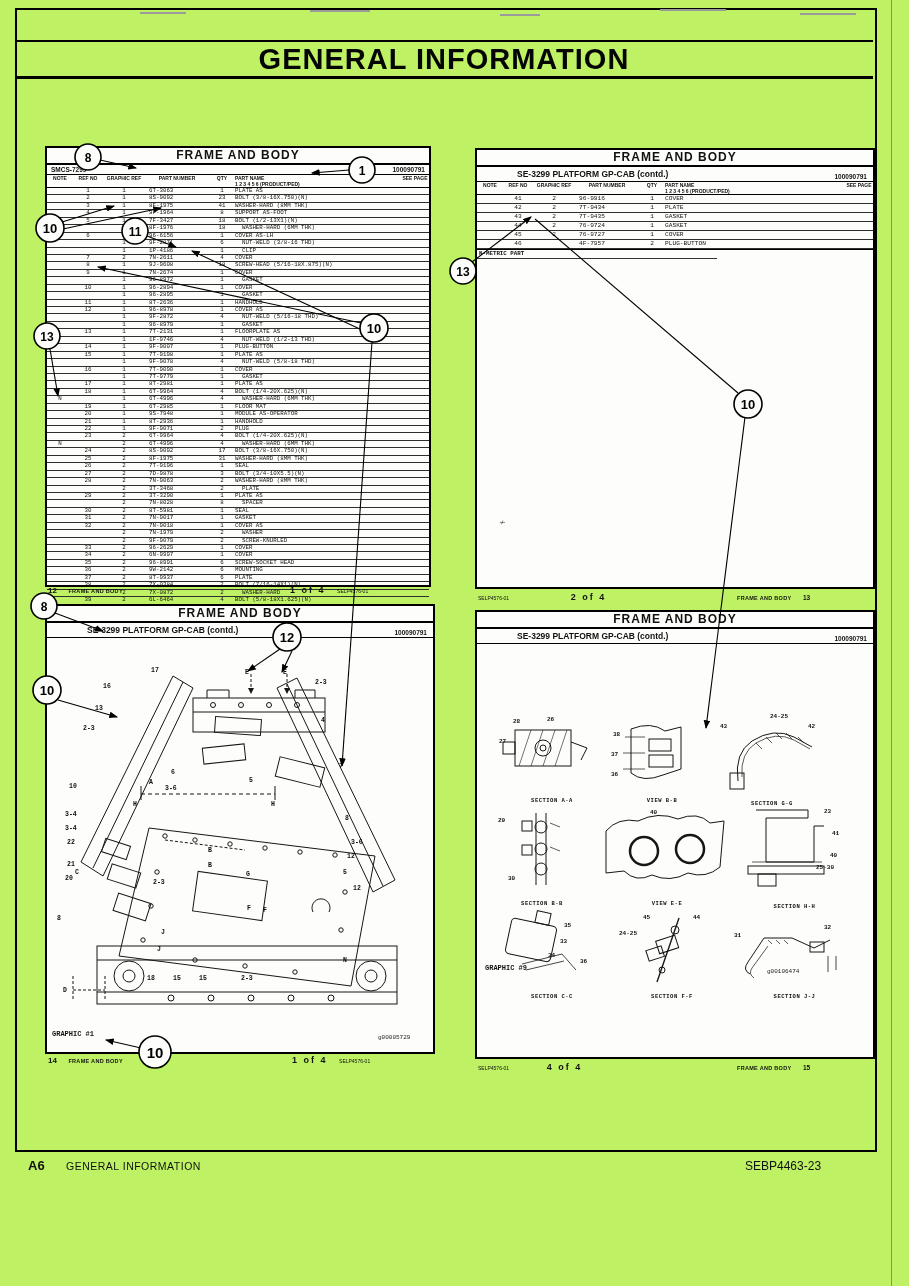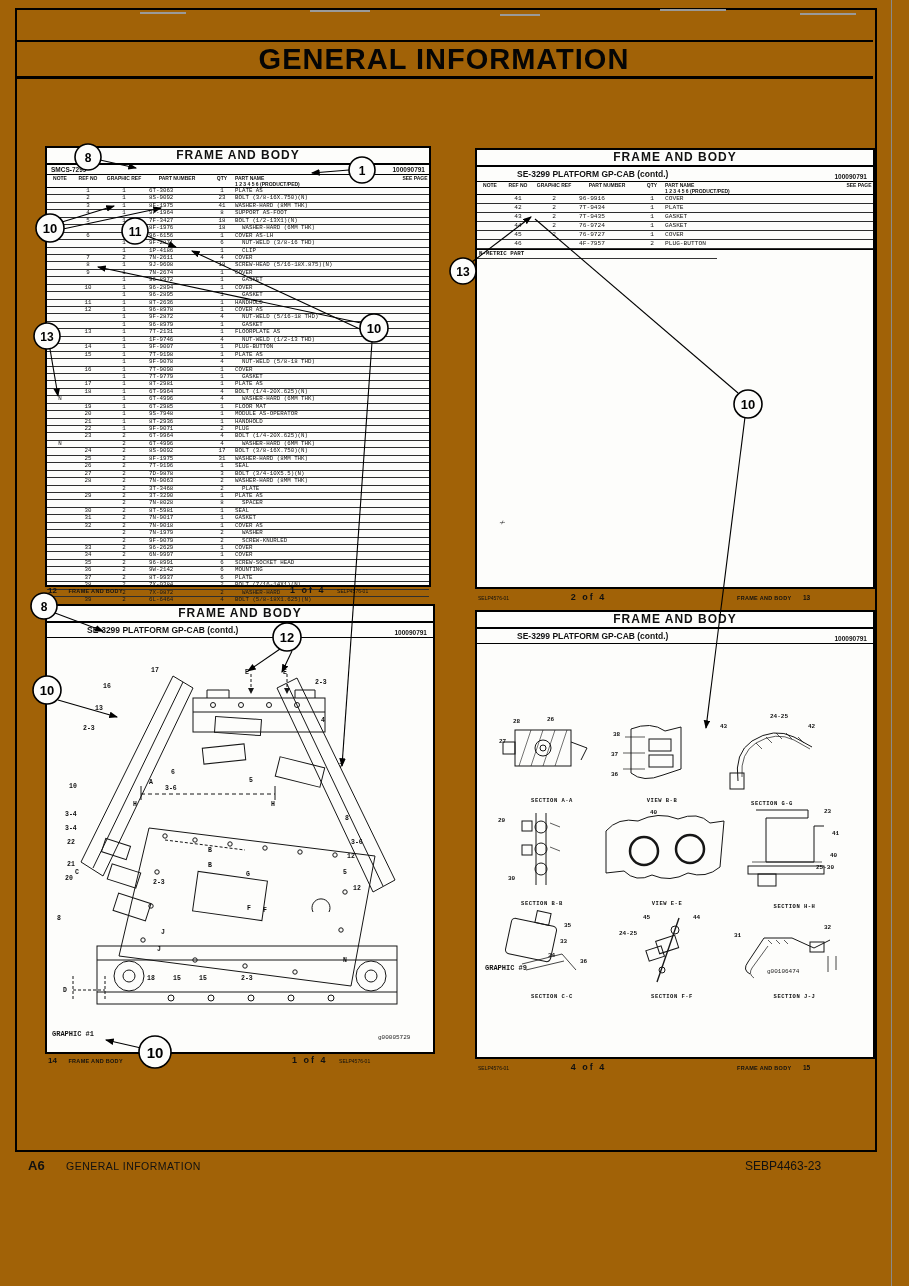--- a/index.html
+++ b/index.html
@@ -1,16 +1,16 @@
 <!DOCTYPE html>
 <html><head>
 <meta charset="utf-8">
 <style>
   html,body{margin:0;padding:0;background:#e8e8e4;}
-  #page{position:relative;width:909px;height:1286px;background:#a16207;overflow:hidden;
+  #page{position:relative;width:909px;height:1286px;background:#bef264;overflow:hidden;
         font-family:"Liberation Sans",sans-serif;color:#111;}
   
   #outer-frame{position:absolute;left:15px;top:8px;width:858px;height:1140px;border:2px solid #000;}
   #title-box{position:absolute;left:15px;top:40px;width:858px;height:34px;border-top:2px solid #000;border-bottom:3px solid #000;display:flex;align-items:center;justify-content:center;}
   #title-box span{font-size:29px;font-weight:bold;letter-spacing:1px;color:#050505;}
   .edge-line{position:absolute;left:891px;top:0;width:1px;height:1286px;background:#8a8a8a;}
   .noise{position:absolute;background:#9a9a9a;height:2px;}
 
   
   .panel{position:absolute;border:2px solid #000;background:#fdfdfb;}
@@ -935,21 +935,21 @@
       </g>
         </svg>
       <div class="p4cap">SECTION J-J</div>
     <span class="p4call" style="left: 2px; top: 20px;">31</span><span class="p4call" style="left: 92px; top: 12px;">32</span></div>
 
     <div class="graphic-label" style="left:8px;top:352px;">GRAPHIC #9</div>
     <div class="graphic-code" style="left:290px;top:356px;">g00106474</div>
   </section>
   <div class="pfooter" style="left:478px;top:1062px;">
     <span class="form">SELP4576-01</span>
-    <span class="sheet" style="margin-left:50px;">4 of 4</span>
+    <span class="sheet" style="margin-left:26px;">4 of 4</span>
   </div>
   <div class="pfooter" style="left:737px;top:1064px;">
     <span class="book">FRAME AND BODY</span>
     <span class="pgno" style="font-size:6.5px;">15</span>
   </div>
 
   <svg id="overlay" width="909" height="1286" viewBox="0 0 909 1286">
     <defs>
       <marker id="arr" markerWidth="9" markerHeight="8" refX="7" refY="3" orient="auto">
         <path d="M0,0 L8,3 L0,6 z" fill="#000"></path>

